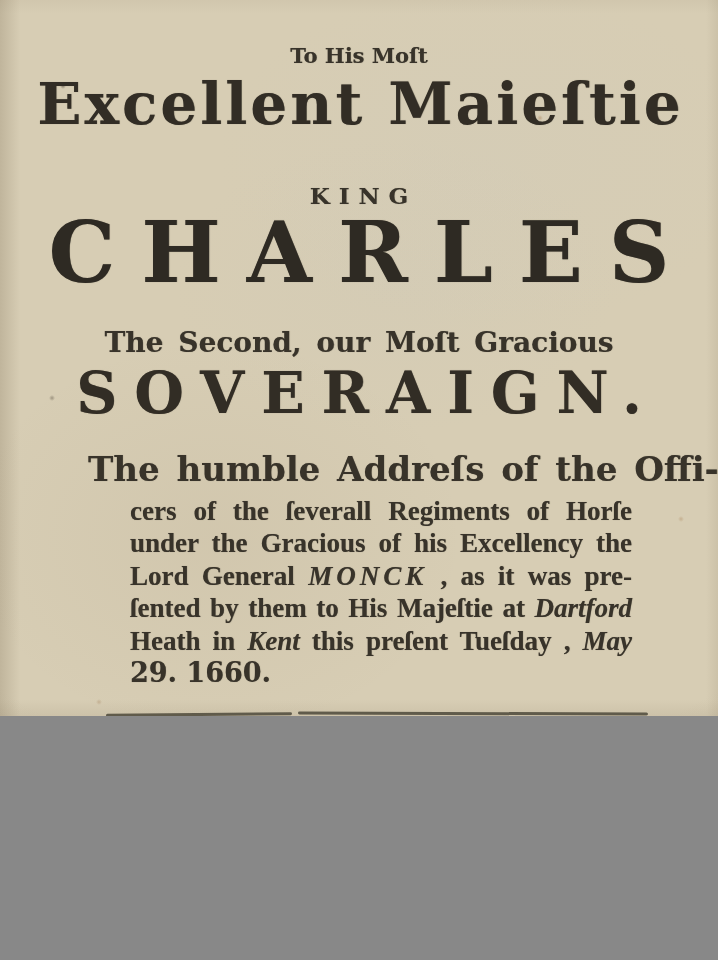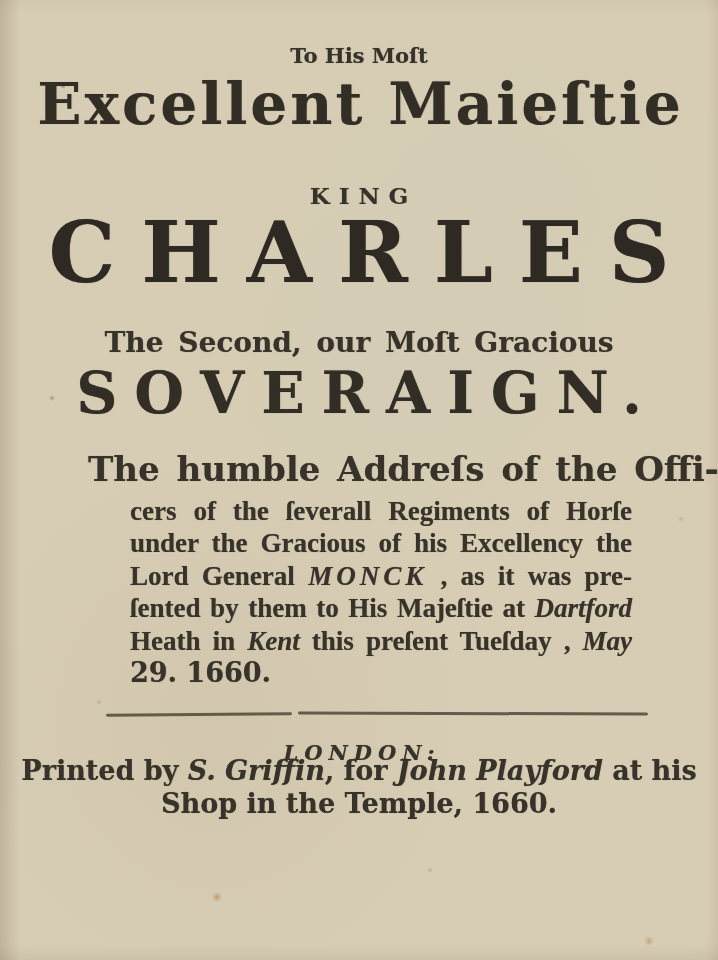--- a/index.html
+++ b/index.html
@@ -1,19 +1,19 @@
 <!DOCTYPE html>
 <html><head>
 <meta charset="utf-8">
 <style>
   html, body { margin: 0; padding: 0; background: #888; }
   .paper {
     position: relative;
     width: 718px;
-    height: 960px;
+    height: 716px;
     margin: 0 auto;
     overflow: hidden;
     font-family: "DejaVu Serif", "Liberation Serif", serif;
     color: #38332a;
     background-color: #d7cdb4;
     background-image:
       radial-gradient(circle 3px at 217px 897px, rgba(173,108,40,.50), rgba(173,108,40,0) 5px),
       radial-gradient(circle 3px at 649px 941px, rgba(168,110,50,.40), rgba(168,110,50,0) 5px),
       radial-gradient(circle 2px at 63px 86px,  rgba(75,66,52,.55),  rgba(75,66,52,0) 3px),
       radial-gradient(circle 2px at 52px 398px, rgba(70,62,50,.40),  rgba(70,62,50,0) 3px),

